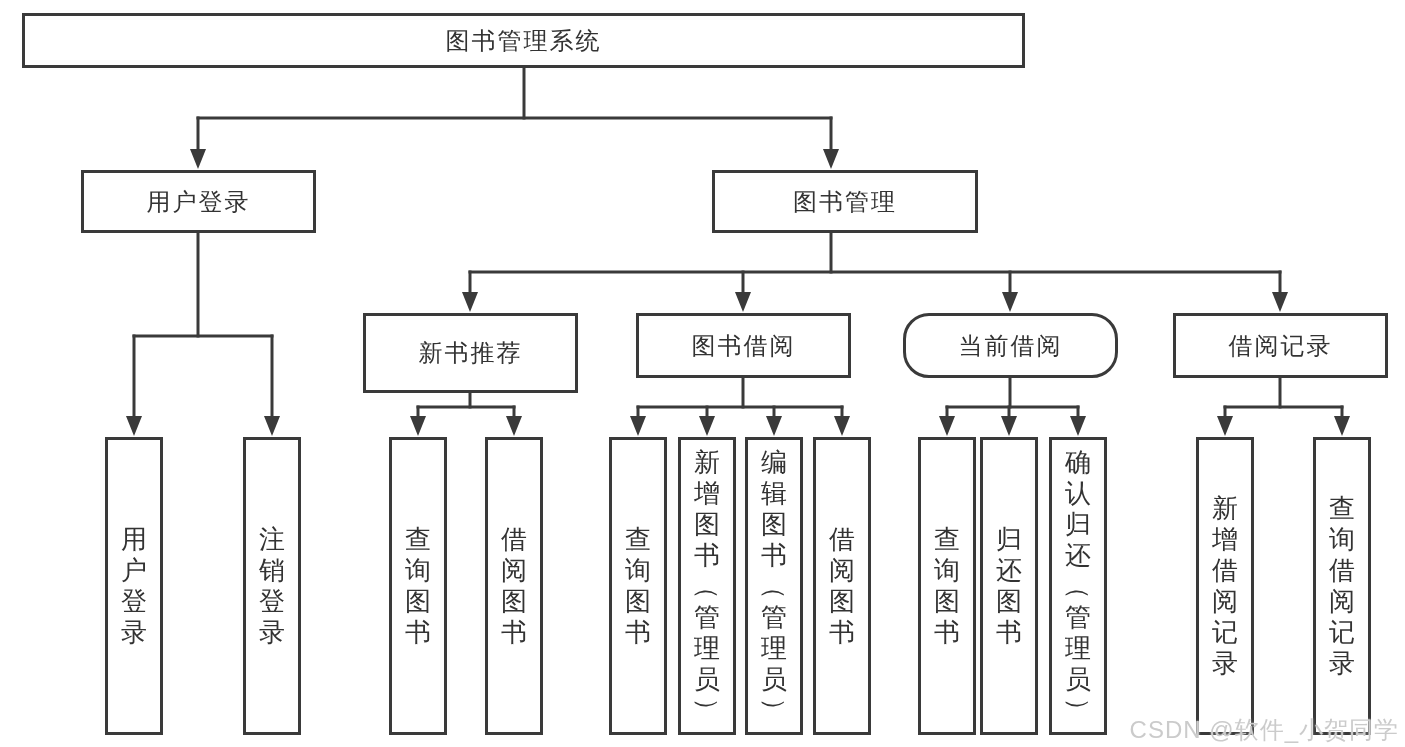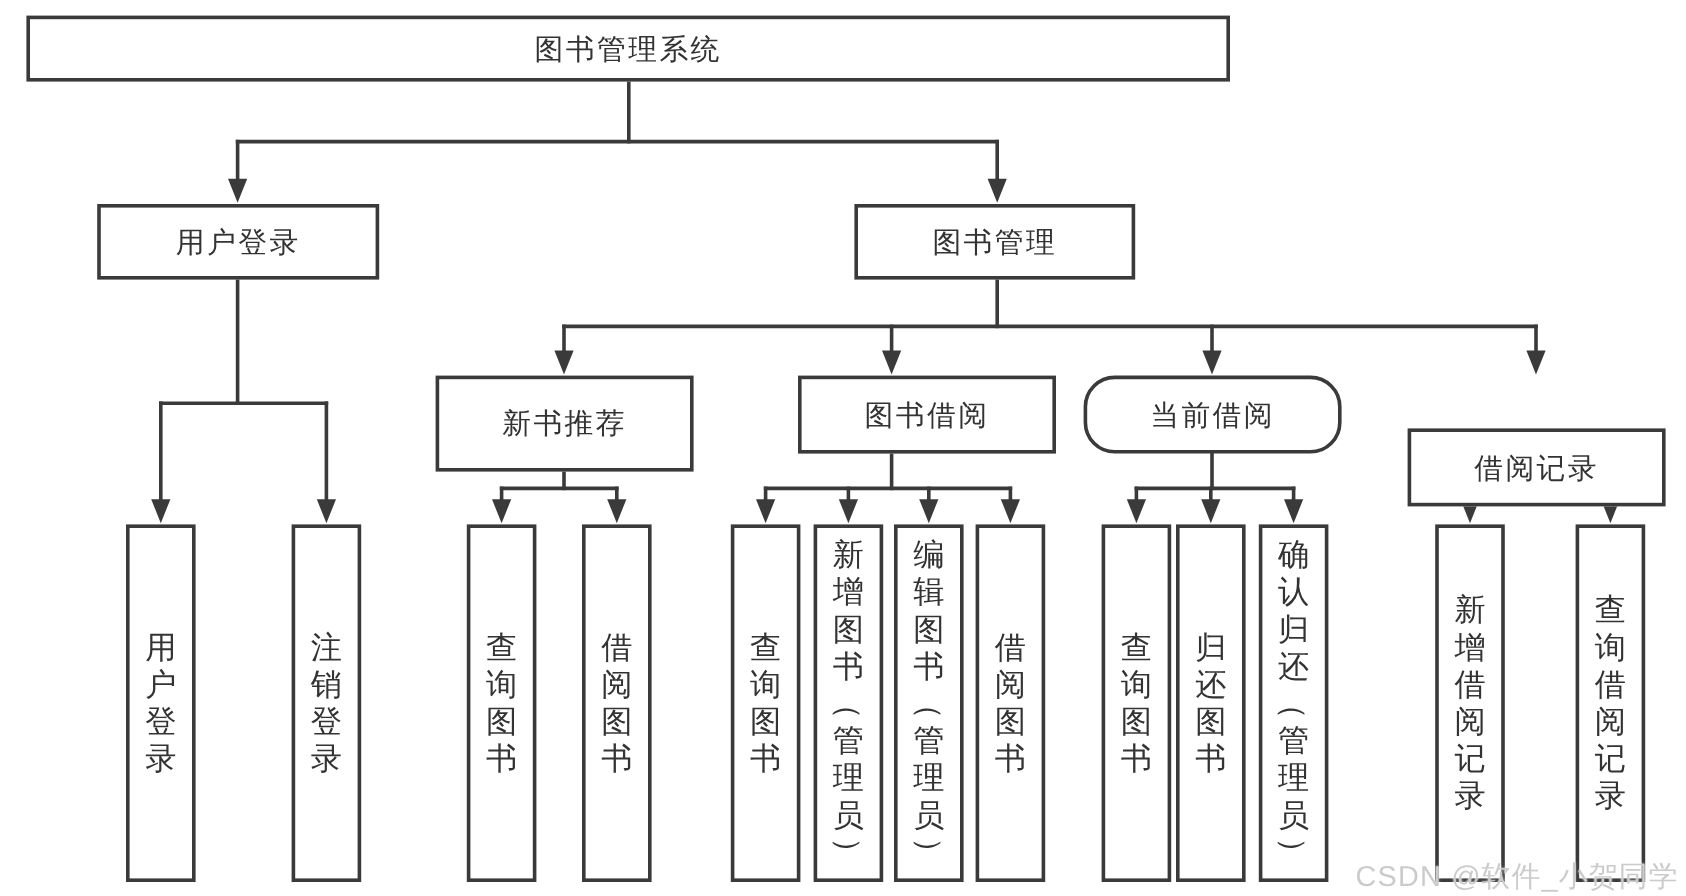--- a/index.html
+++ b/index.html
@@ -121,26 +121,26 @@
       <polygon points="1070,416 1086,416 1078,436"></polygon>
       <line x1="1225" y1="407" x2="1225" y2="421"></line>
       <polygon points="1217,416 1233,416 1225,436"></polygon>
       <line x1="1342" y1="407" x2="1342" y2="421"></line>
       <polygon points="1334,416 1350,416 1342,436"></polygon>
     </svg>
 
   <div class="node hbox" style="left:22px;top:13px;width:1003px;height:55px;">图书管理系统</div>
 
   <div class="node hbox" style="left:81px;top:170px;width:235px;height:63px;">用户登录</div>
-  <div class="node hbox" style="left:712px;top:170px;width:234px;height:63px;">图书管理</div>
+  <div class="node hbox" style="left:712px;top:170px;width:266px;height:63px;">图书管理</div>
 
   <div class="node hbox" style="left:363px;top:313px;width:215px;height:80px;">新书推荐</div>
-  <div class="node hbox" style="left:636px;top:313px;width:215px;height:65px;margin-left:29px;">图书借阅</div>
+  <div class="node hbox" style="left:636px;top:313px;width:215px;height:65px;">图书借阅</div>
   <div class="node hbox" style="left:903px;top:313px;width:215px;height:65px;border-radius:26px;">当前借阅</div>
-  <div class="node hbox" style="left:1173px;top:313px;width:215px;height:65px;margin-top:44px;">借阅记录</div>
+  <div class="node hbox" style="left:1173px;top:313px;width:215px;height:65px;">借阅记录</div>
 
   <div class="node vbox" style="left:105px;">
     <span class="vlabel">
         <span class="ch">用</span>
         <span class="ch">户</span>
         <span class="ch">登</span>
         <span class="ch">录</span>
       </span>
   </div>
   <div class="node vbox" style="left:243px;">

